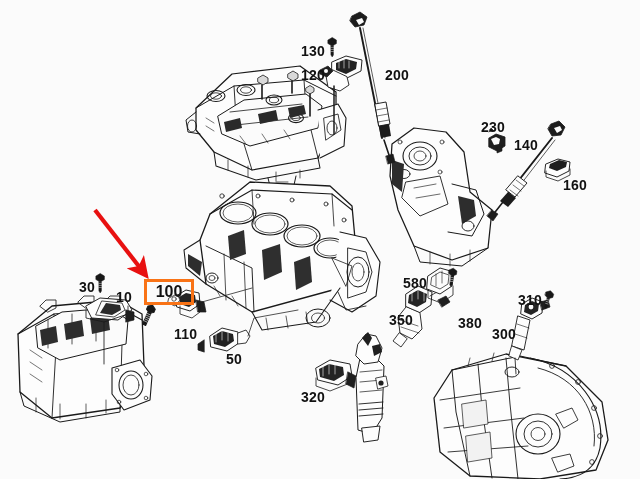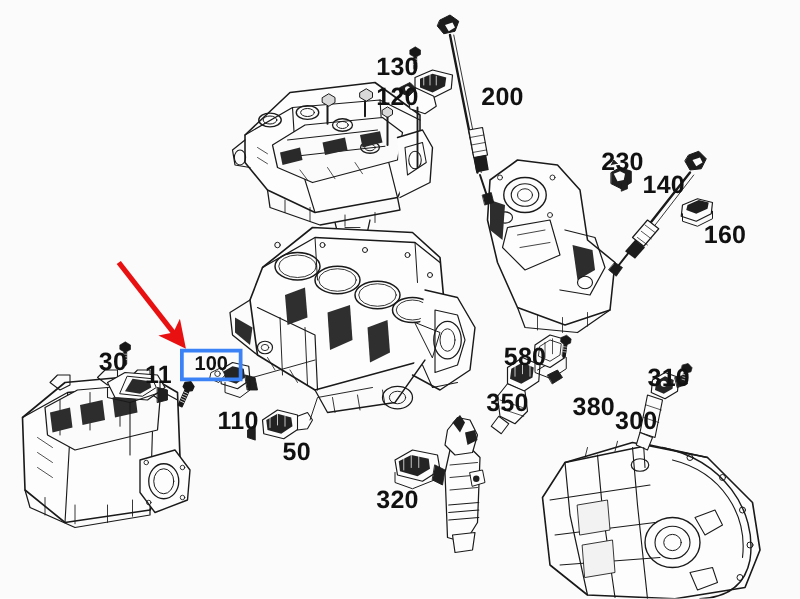--- a/index.html
+++ b/index.html
@@ -17,31 +17,31 @@
   }
   #art-layer {
     position: absolute;
     left: 0; top: 0;
     width: 640px;
     height: 479px;
   }
   .part-label {
     position: absolute;
     font-family: "Liberation Sans", sans-serif;
-    font-size: 20px;
+    font-size: 14px;
     font-weight: 700;
     color: #111111;
     white-space: nowrap;
     letter-spacing: 0.2px;
     line-height: 1;
   }
   .callout-box {
     position: absolute;
     box-sizing: border-box;
-    border: 3px solid #3b82f6;
+    border: 3px solid #f97316;
     background: transparent;
     display: flex;
     align-items: center;
     justify-content: center;
   }
   .callout-box .callout-text {
     font-family: "Liberation Sans", sans-serif;
     font-size: 16px;
     font-weight: 700;
     color: #111111;
@@ -464,21 +464,21 @@
       </marker>
     </defs>
     <line x1="95" y1="210" x2="141" y2="269" stroke="#e81010" stroke-width="4.2" marker-end="url(#redhead)"></line>
   </svg>
 
   <div class="callout-box" style="left:144px; top:279px; width:50px; height:26px;">
     <span class="callout-text">100</span>
   </div>
 
   <span class="part-label" style="left:79px;  top:280px;">30</span>
-  <span class="part-label" style="left:116px; top:290px;">11</span>
+  <span class="part-label" style="left:116px; top:290px;">10</span>
   <span class="part-label" style="left:174px; top:327px;">110</span>
   <span class="part-label" style="left:226px; top:352px;">50</span>
   <span class="part-label" style="left:301px; top:44px;">130</span>
   <span class="part-label" style="left:301px; top:68px;">120</span>
   <span class="part-label" style="left:385px; top:68px;">200</span>
   <span class="part-label" style="left:481px; top:120px;">230</span>
   <span class="part-label" style="left:514px; top:138px;">140</span>
   <span class="part-label" style="left:563px; top:178px;">160</span>
   <span class="part-label" style="left:403px; top:276px;">580</span>
   <span class="part-label" style="left:458px; top:291px;margin-top:25px;">380</span>

